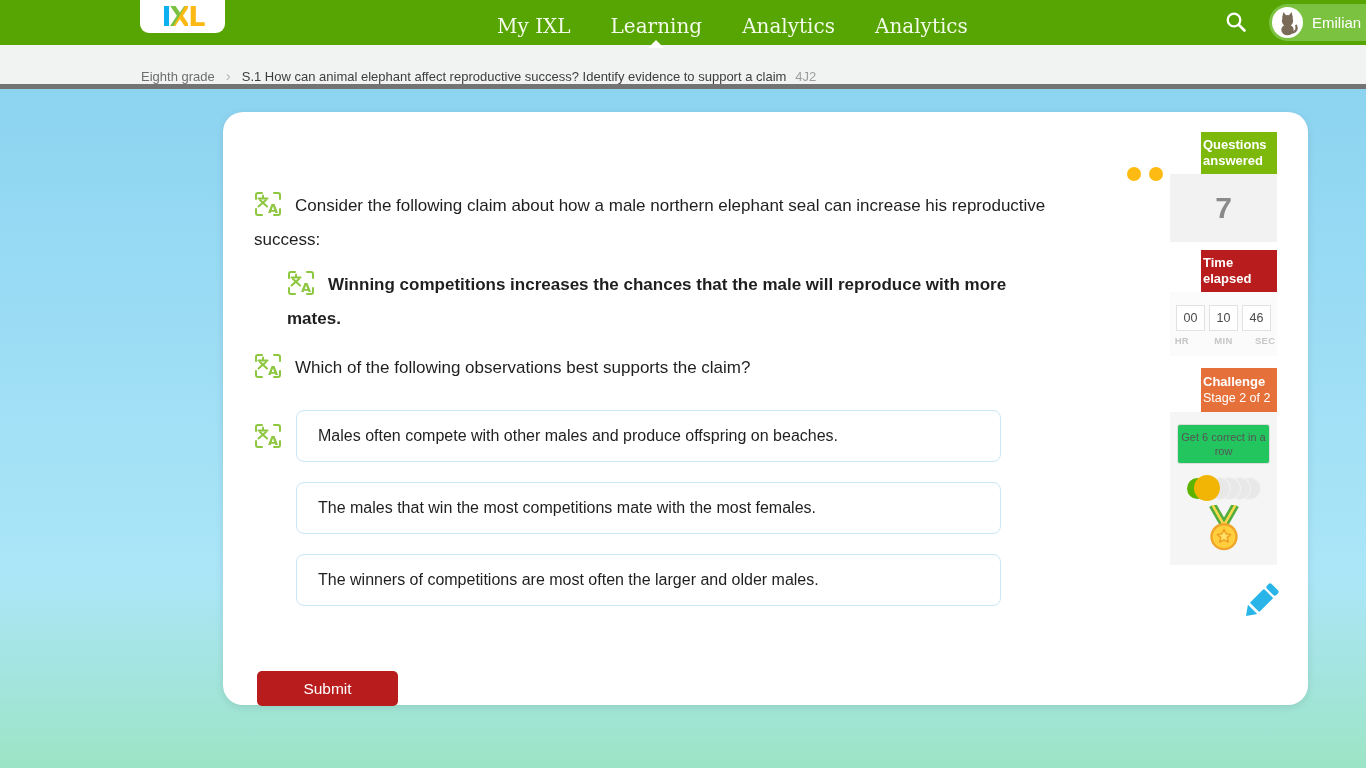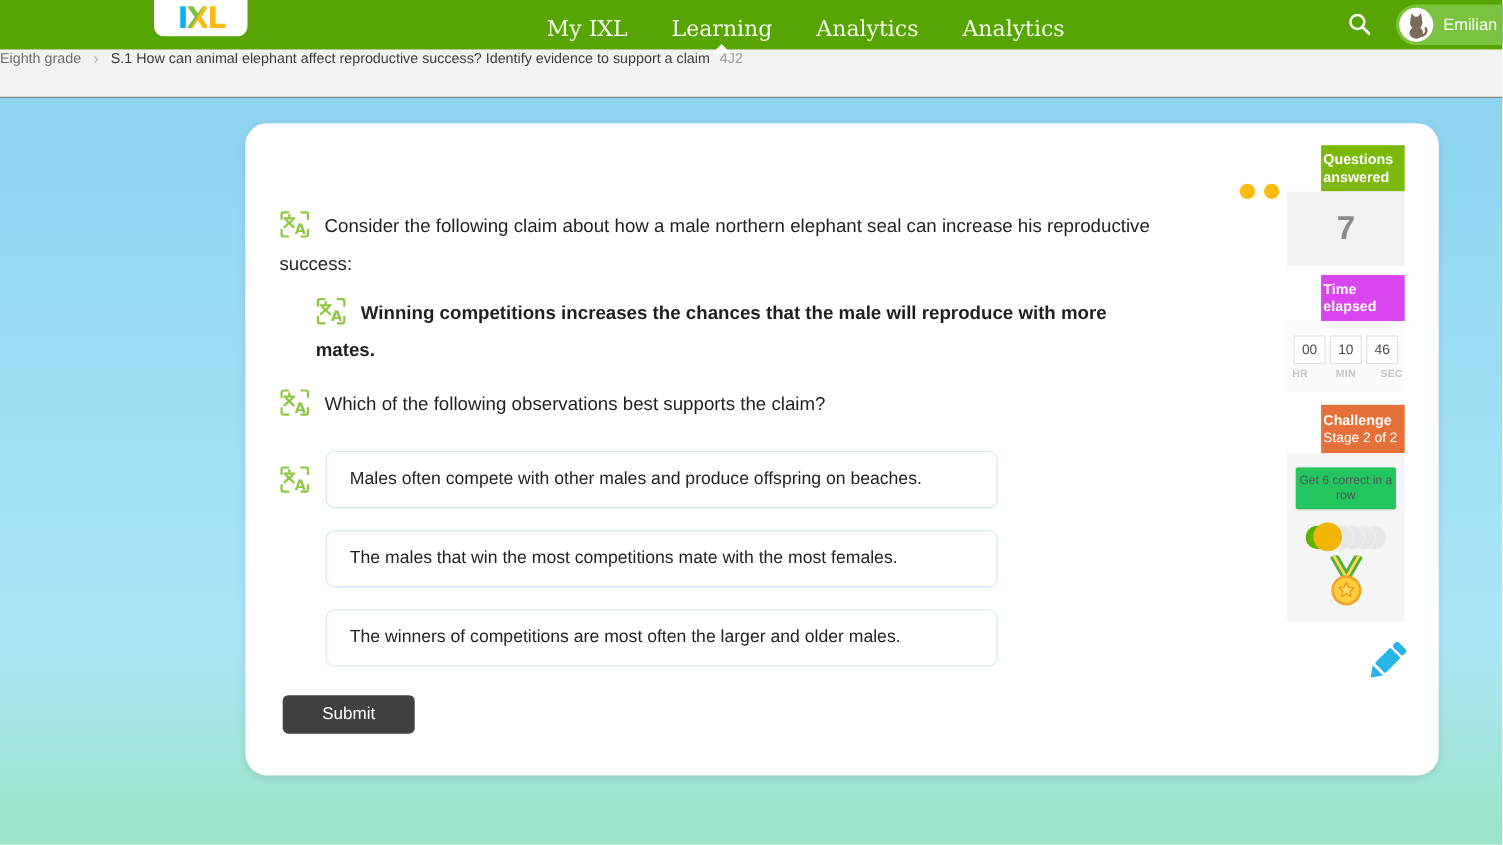--- a/index.html
+++ b/index.html
@@ -36,22 +36,22 @@
   .user-pill {
     position:absolute; left:1269px; top:4px; height:37px; width:120px;
     background:#7bc241; border-radius:19px 0 0 19px;
     display:flex; align-items:center; gap:9px; padding-left:3px; cursor:pointer;
   }
   .avatar { width:31px; height:31px; border-radius:50%; background:#fff; display:flex; align-items:center; justify-content:center; overflow:hidden; }
   .user-name { color:#fff; font-size:15px; white-space:nowrap; }
 
   
   .breadcrumb-bar {
-    height:44px; background:#f1f2f2; border-bottom:1px solid #737373;
-    display:flex; align-items:flex-start; font-size:13px; white-space:nowrap;
+    height:44px; background:#f1f2f2; border-bottom:5px solid #737373;
+    display:flex; align-items:flex-end; padding-left:141px; font-size:13px; white-space:nowrap;
   }
   .bc-grade { color:#6e6e6e; cursor:pointer; }
   .bc-sep { color:#b5b5b5; margin:0 11px; font-size:15px; }
   .bc-skill { color:#3d3d3d; }
   .bc-code { color:#9d9d9d; margin-left:9px; }
 
   
   .page-bg { position:relative; height:679px; background:linear-gradient(180deg,#8dd4f1 0%,#abe6f8 72%,#9ce4c6 100%); }
   .card {
     position:absolute; left:223px; top:23px; width:1085px; height:593px;
@@ -67,37 +67,37 @@
   .q-intro { margin-top:79px; width:792px; }
   .q-claim { margin-top:16px; margin-left:33px; width:748px; }
   .q-claim b { font-weight:bold; }
   .q-prompt { margin-top:20px; }
   .t-icon { display:inline-block; vertical-align:-6px; margin-right:13px; }
 
   .option-row { display:flex; align-items:center; margin-top:20px; }
   .option-row.first { margin-top:22px; }
   .option-spacer { width:42px; flex:none; display:flex; align-items:center; }
   .option-box {
-    width:611px; min-height:52px; display:flex; align-items:center;
+    width:705px; min-height:52px; display:flex; align-items:center;
     padding:0 21px; background:#fff; border:1px solid #c9e8f6; border-radius:8px;
     font-size:16px; color:#1f1f1f; cursor:pointer;
   }
 
   .submit-btn {
-    display:block; margin:26px 0 0 3px; width:120px; height:35px;
-    background:#404040; border:none; border-radius:5px;
+    display:block; margin:65px 0 0 3px; width:141px; height:35px;
+    background:#b91c1c; border:none; border-radius:5px;
     color:#fff; font-size:15.5px; font-family:inherit; cursor:pointer; text-align:center;
   }
 
   
   .side-panel { position:absolute; left:947px; top:20px; width:107px; }
   .sp-head { color:#fff; font-weight:bold; font-size:13px; line-height:16px; padding:5px 2px;margin-left:31px; }
   .sp-green { background:#7cb90a; }
   .sp-value { background:#f2f2f2; height:68px; display:flex; align-items:center; justify-content:center; font-size:30px; font-weight:bold; color:#8a8a8a; }
-  .sp-blue { background:#d946ef; margin-top:8px; }
+  .sp-blue { background:#b91c1c; margin-top:8px; }
   .sp-time { background:#fbfbfb; padding:13px 0 10px; }
   .time-row { display:flex; justify-content:center; gap:4px; }
   .time-box { width:29px; height:26px; background:#fff; border:1px solid #e2e2e2; border-radius:0; display:flex; align-items:center; justify-content:center; font-size:12.5px; color:#4a4a4a; }
   .time-labels { display:flex; justify-content:center; gap:18px; margin-top:4px; }
   .time-label { width:29px; font-size:9.5px; font-weight:bold; color:#c6c6c6; text-align:center; letter-spacing:.3px; }
   .sp-orange { background:#e6703a; margin-top:12px; padding:6px 2px; }
   .sp-orange .stage { font-weight:normal; font-size:12.5px; }
   .sp-goal { background:#f5f5f5; padding:12px 7px 12px; text-align:center; }
   .goal-box { background:#22c55e; border:1px solid #ddd; border-radius:3px; padding:5px 2px; font-size:11px; line-height:14px; color:#555; }
   .dots-row { display:flex; justify-content:center; align-items:center; margin:11px 0 4px; height:26px; }

